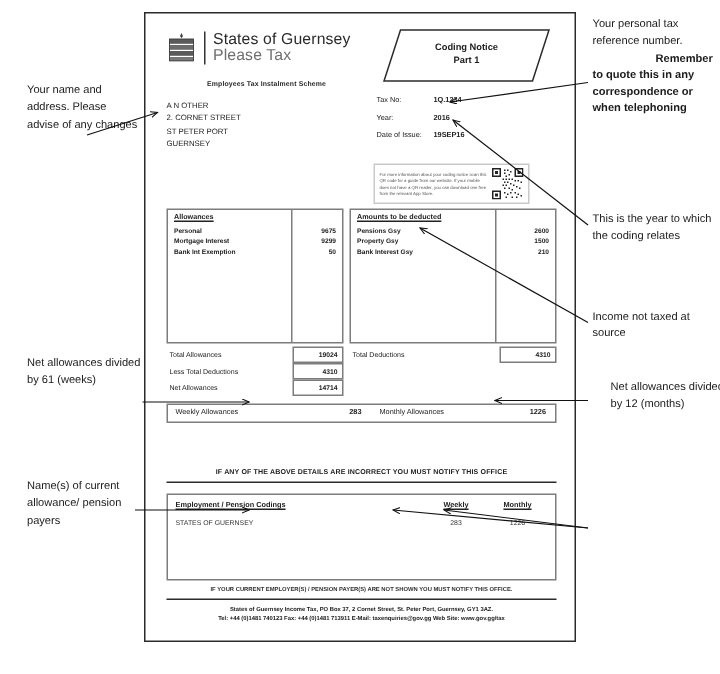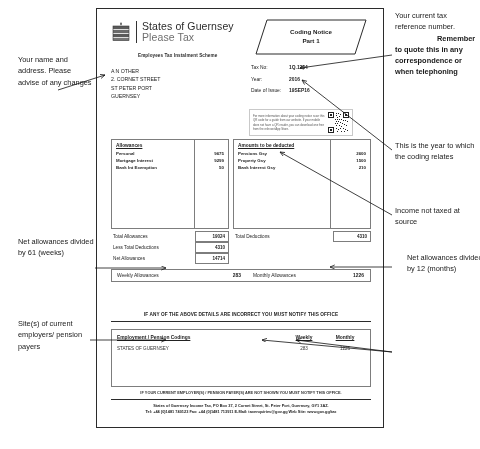--- a/index.html
+++ b/index.html
@@ -346,24 +346,24 @@
 
     <div class="footer">
       <div>States of Guernsey Income Tax, PO Box 37, 2 Cornet Street, St. Peter Port, Guernsey, GY1 3AZ.</div>
       <div>Tel: +44 (0)1481 740123 Fax: +44 (0)1481 713911 E-Mail: taxenquiries@gov.gg Web Site: www.gov.gg/tax</div>
     </div>
 
   </div>
 
   <div class="anno an1">Your name and address. Please advise of any changes</div>
   <div class="anno an2">Net allowances divided by 61 (weeks)</div>
-  <div class="anno an3">Site(s) of current employers/ pension payers</div>
+  <div class="anno an3">Name(s) of current allowance/ pension payers</div>
 
   <div class="an4 anno">
-    <span>Your current tax reference number.</span>
+    <span>Your personal tax reference number.</span>
     <span class="bold">Remember to quote this in any correspondence or when telephoning</span>
   </div>
 
   <div class="anno an5">This is the year to which the coding relates</div>
   <div class="anno an6">Income not taxed at source</div>
   <div class="anno an7">Net allowances divided by 12 (months)</div>
 
   <svg class="ovl" width="480" height="449">
     <defs>
       <marker id="ah" markerWidth="7" markerHeight="7" refX="6" refY="2.6" orient="auto">

